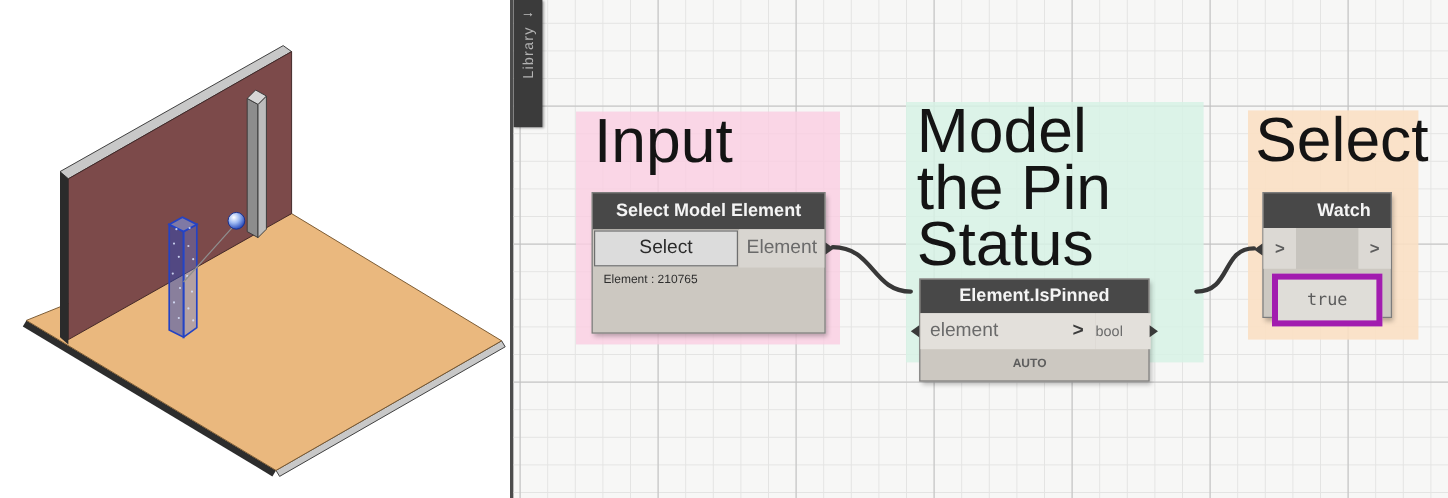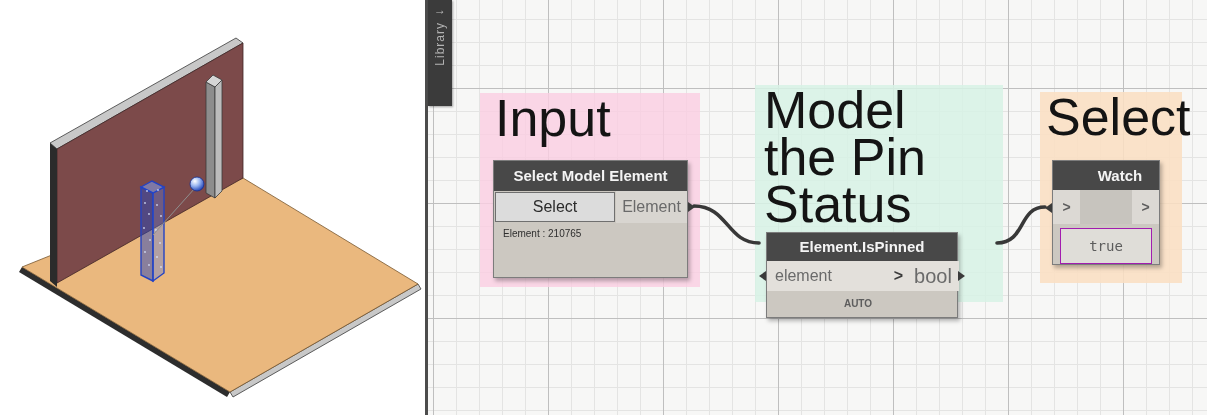--- a/index.html
+++ b/index.html
@@ -66,34 +66,34 @@
 
   
   #node-pin{left:338px;top:200px;width:192px;height:86px;margin-top:32px;}
   #node-pin .nhead{line-height:28px;height:28px;}
   #node-pin .prow{display:flex;height:30px;}
   #node-pin .pin-in{flex:0 0 146px;background:#e3e0db;display:flex;align-items:center;
         justify-content:space-between;padding:0 10px 0 8px;box-sizing:border-box;}
   #node-pin .pin-in .plabel{color:#6a6a6a;font-size:16px;}
   #node-pin .pin-in .chev{color:#3c3c3c;font-size:16px;font-weight:bold;cursor:pointer;}
   #node-pin .pgap{flex:1 1 auto;background:#cac6bf;}
-  #node-pin .pout{flex:0 0 46px;background:#e3e0db;color:#6a6a6a;font-size:20px;
-        line-height:30px;text-align:center;padding-right:6px;box-sizing:border-box;}
+  #node-pin .pout{flex:0 0 46px;background:#e3e0db;color:#6a6a6a;font-size:12px;
+        line-height:30px;text-align:left;padding-right:6px;box-sizing:border-box;}
   #node-pin .nfoot{height:28px;line-height:26px;text-align:center;padding-right:8px;
         font-size:10px;font-weight:bold;color:#5d5d5d;}
 
   
   #node-watch{left:624px;top:160px;width:108px;height:105px;}
   #node-watch .nhead{line-height:29px;height:29px;padding-left:28px;}
   #node-watch .prow{display:flex;height:34px;background:#c7c4be;}
   #node-watch .pbox{flex:0 0 27px;background:#dcd9d4;color:#5d5d5d;font-size:14px;
         font-weight:bold;line-height:34px;text-align:center;}
   #node-watch .pmid{flex:1 1 auto;}
   #node-watch .vwrap{height:42px;padding:4px 7px;box-sizing:border-box;}
-  #node-watch .vbox{height:100%;background:#dfddd8;border:1px solid #a21caf;
+  #node-watch .vbox{height:100%;background:#dfddd8;border:5px solid #a21caf;
         font-family:"DejaVu Sans Mono",monospace;font-size:14px;color:#5c5c5c;
         display:flex;align-items:center;justify-content:center;}
 </style>
 </head>
 <body>
 
 <div id="app">
 
   <div id="view3d">
     <svg width="425" height="415" viewBox="0 0 425 415">

